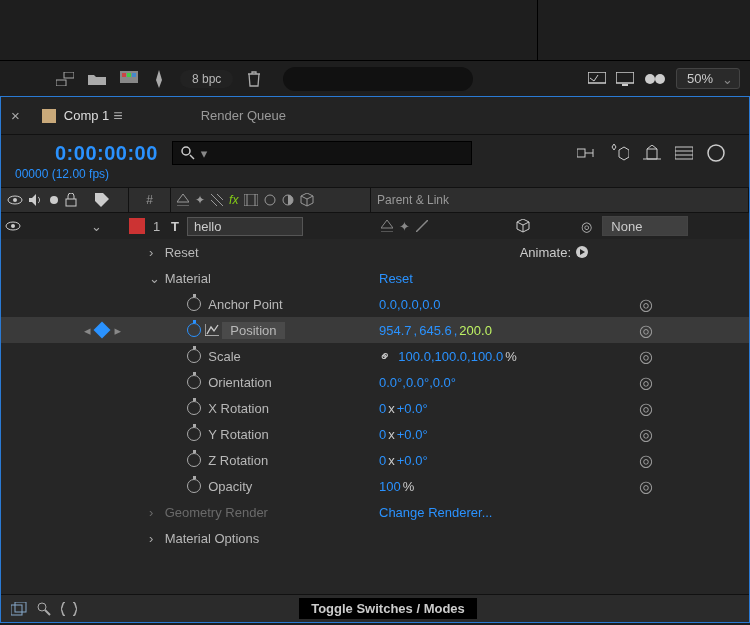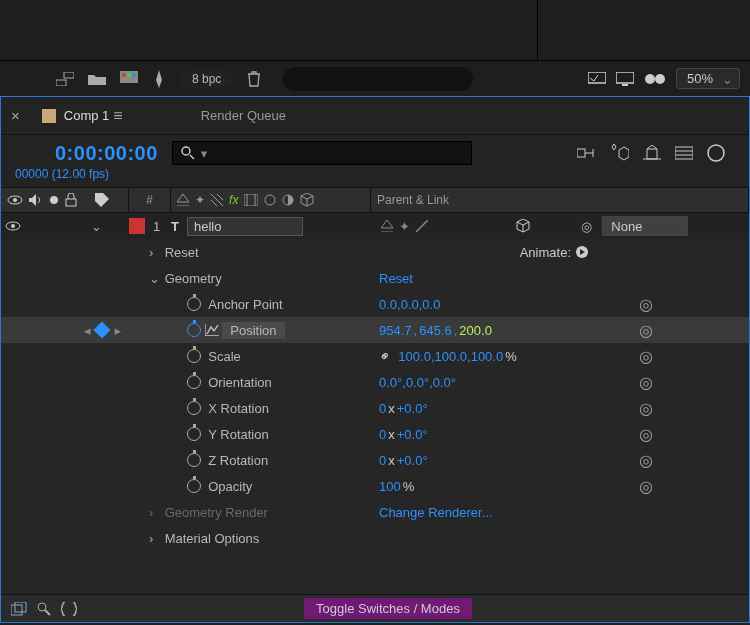--- a/index.html
+++ b/index.html
@@ -56,21 +56,21 @@
   .stopwatch { width:14px; height:14px; border:1.5px solid #aaa; border-radius:50%; display:inline-flex; align-items:center; justify-content:center; position:relative;}
   .stopwatch::after { content:""; position:absolute; top:-4px; left:5px; width:3px; height:3px; background:#aaa;}
   .stopwatch.on { border-color:#2a92ff;}
   .stopwatch.on::after { background:#2a92ff;}
   .twirl { width:12px; display:inline-block; color:#aaa;}
   .dim { color:#6a6a6a;}
   .white { color:#bef264;}
   .animate { color:#ccc; display:flex; align-items:center; gap:4px;}
   .key-diamond { width:12px; height:12px; background:#2a92ff; transform:rotate(45deg);}
   .footer { height:28px; background:#2b2b2b; border-top:1px solid #111; display:flex; align-items:center; justify-content:space-between; padding:0 10px;}
-  .footer .modes { background:#701a75; padding:3px 12px; color:#ccc;}
+  .footer .modes { background:#000000; padding:3px 12px; color:#ccc;font-weight:bold;}
   .ic { color:#aaa; display:inline-flex;}
   svg { display:block; }
   .chain-icon { transform:rotate(-45deg); font-size:14px; }
 </style>
 </head>
 <body>
 
 <div class="topbar">
   <div style="flex:1; display:flex;">
     <div style="flex:1; border-right:1px solid #000;"></div>
@@ -322,21 +322,21 @@
             <svg width="14" height="14">
               <circle cx="7" cy="7" r="6" fill="#ccc"></circle>
               <path d="M5 4l5 3-5 3z" fill="#262626"></path>
             </svg>
           </span>
       </div>
     </div>
 
     <div class="prop-row">
       <div class="lmargin"></div>
-      <div class="indent l1"><span class="twirl">⌄</span>&nbsp;<span>Geometry</span></div>
+      <div class="indent l1"><span class="twirl">⌄</span>&nbsp;<span>Material</span></div>
       <div class="value">
           <span>Reset</span>
         </div>
     </div>
 
     <div class="prop-row">
       <div class="lmargin"></div>
       <div class="indent l2"><span class="stopwatch"></span>&nbsp;&nbsp;<span>Anchor Point</span></div>
       <div class="value">
           <span>0.0,0.0,0.0</span>

